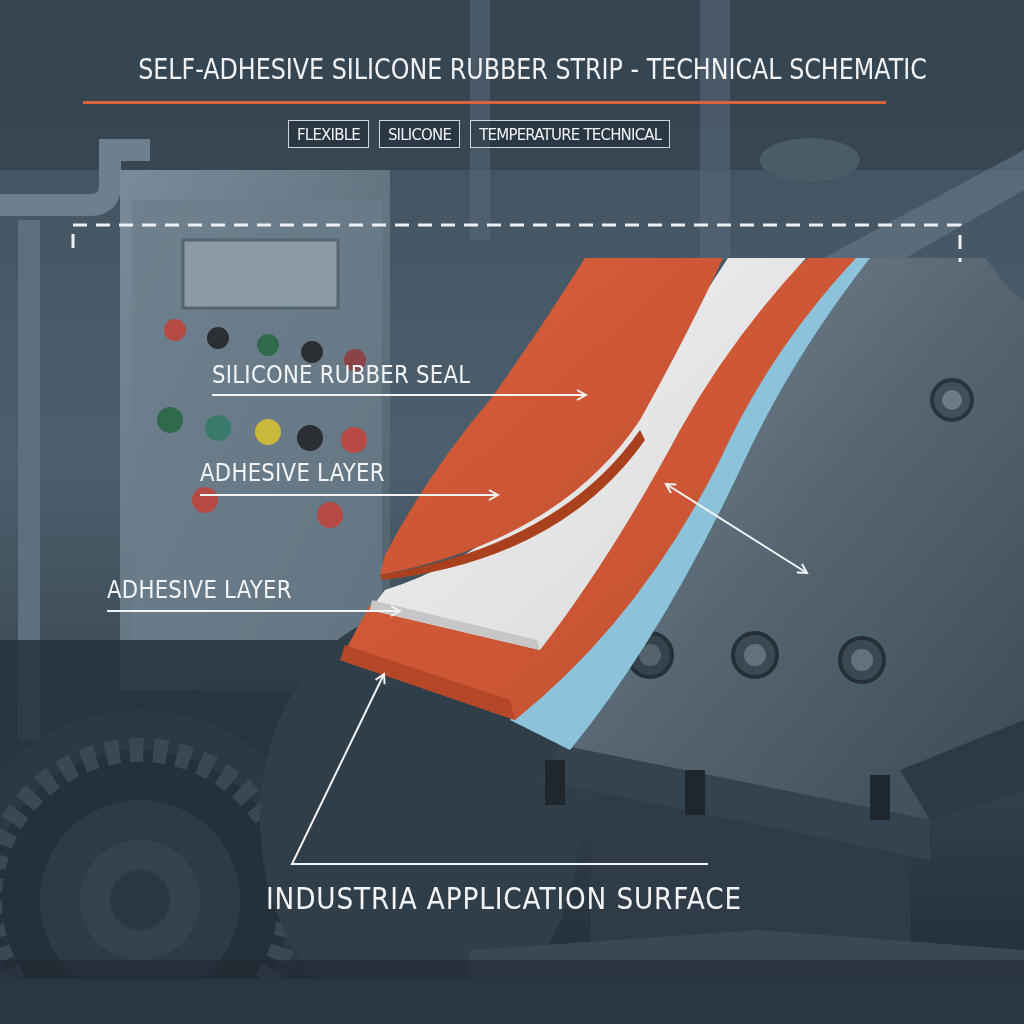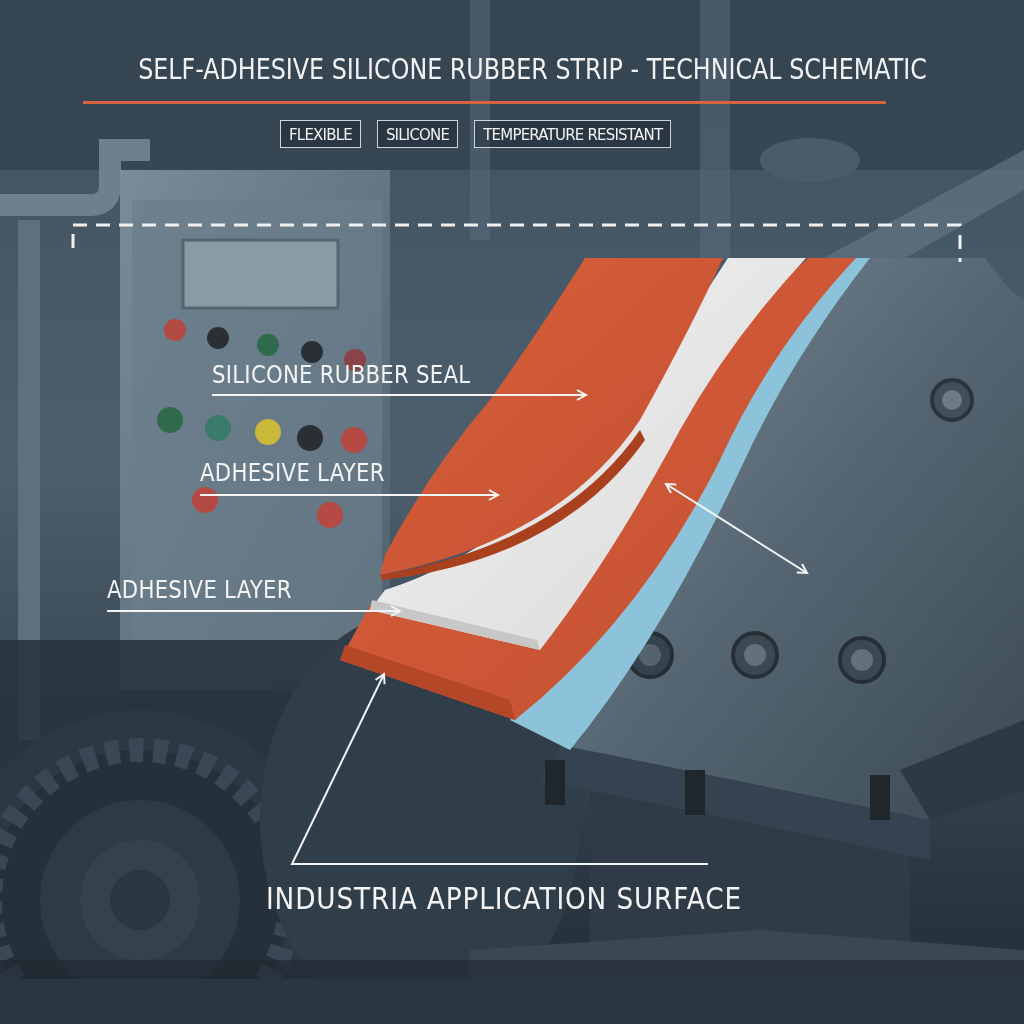--- a/index.html
+++ b/index.html
@@ -5,21 +5,21 @@
   html, body { margin: 0; padding: 0; }
   body { width: 1024px; height: 1024px; overflow: hidden; background: #2a3642; font-family: "Liberation Sans", sans-serif; }
   .stage { position: relative; width: 1024px; height: 979px; overflow: hidden; padding-left: 31px; }
   svg.bg { position: absolute; left: 0; top: 0; }
   .title {
     position: absolute; left: 0; top: 52px; width: 974px; padding-left: 50px; text-align: center;
     color: #f2f2f2; font-family: "DejaVu Sans", sans-serif; font-size: 29px; letter-spacing: 0px;
     transform: scaleX(0.82); transform-origin: 512px 0; white-space: nowrap;
   }
   .title-rule { position: absolute; left: 83px; top: 101px; width: 803px; height: 3px; background: #d9623f; }
-  .tags { position: absolute; top: 120px; left: 280px; display: flex; gap: 16px; }
+  .tags { position: absolute; top: 120px; left: 288px; display: flex; gap: 10px; }
   .tag {
     border: 1.5px solid #cfd5da; color: #f2f2f2; font-size: 15px; height: 28px; line-height: 28px;
     padding: 0 8px; background: rgba(20,30,40,0.35); font-family: "DejaVu Sans", sans-serif;
     letter-spacing: -0.8px; box-sizing: border-box;
   }
   .label {
     position: absolute; color: #f4f4f4; font-family: "DejaVu Sans", sans-serif; font-size: 25px;
     white-space: nowrap; transform: scaleX(0.85); transform-origin: 0 0; letter-spacing: 0.3px;
   }
   .label-big { font-size: 31px; letter-spacing: 1px; }
@@ -139,20 +139,20 @@
     <line x1="666" y1="484" x2="807" y2="573" stroke="#f4f4f4" stroke-width="2" marker-start="url(#arrowHeadStart)" marker-end="url(#arrowHead)"></line>
     <polyline points="708,864 292,864 384,674" fill="none" stroke="#f4f4f4" stroke-width="2" marker-end="url(#arrowHead)"></polyline>
   </svg>
 
   <div class="title">SELF-ADHESIVE SILICONE RUBBER STRIP - TECHNICAL SCHEMATIC</div>
   <div class="title-rule"></div>
 
   <div class="tags">
     <div class="tag">FLEXIBLE</div>
     <div class="tag">SILICONE</div>
-    <div class="tag">TEMPERATURE RESISTANT</div>
+    <div class="tag">TEMPERATURE TECHNICAL</div>
   </div>
 
   <div class="label" style="left:212px; top:360px;">SILICONE RUBBER SEAL</div>
   <div class="label" style="left:200px; top:458px;">ADHESIVE LAYER</div>
   <div class="label" style="left:107px; top:575px;">ADHESIVE LAYER</div>
   <div class="label label-big" style="left:266px; top:880px;">INDUSTRIA  APPLICATION SURFACE</div>
 </div>
 
 </body></html>

